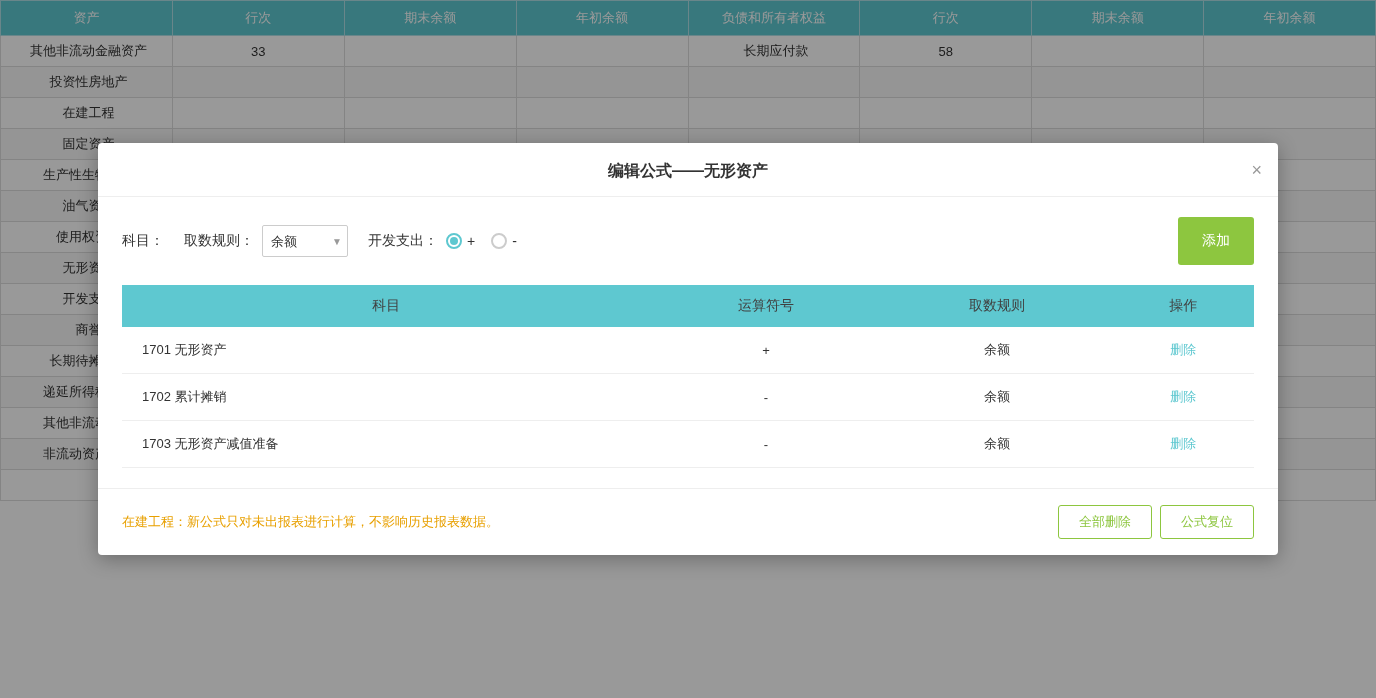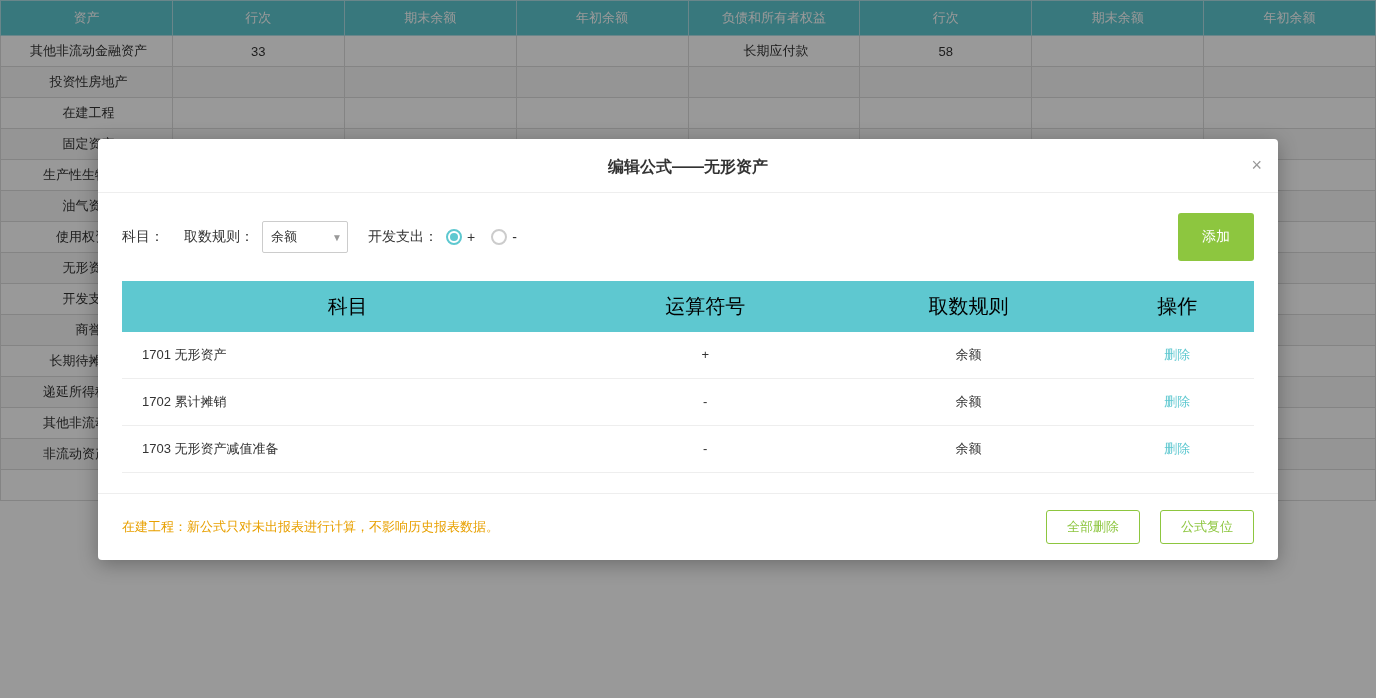--- a/index.html
+++ b/index.html
@@ -224,25 +224,25 @@
     }
 
     
     .data-table {
       width: 100%;
       border-collapse: collapse;
     }
 
     .data-table thead tr th {
       background: #5ec8d0;
-      color: #000000;
+      color: #404040;
       text-align: center;
       padding: 12px 8px;
       font-weight: normal;
-      font-size: 20px;
+      font-size: 14px;
     }
 
     .data-table tbody tr td {
       text-align: center;
       padding: 14px 8px;
       border-bottom: 1px solid #eee;
       color: #333;
       font-size: 13px;
     }
 
@@ -266,21 +266,21 @@
       border-top: 1px solid #eee;
     }
 
     .footer-tip {
       color: #e8a000;
       font-size: 13px;
     }
 
     .footer-btns {
       display: flex;
-      gap: 20px;
+      gap: 8px;
     }
 
     .btn-outline {
       background: #fff;
       border: 1px solid #8dc63f;
       color: #8dc63f;
       padding: 7px 20px;
       border-radius: 3px;
       font-size: 13px;
       cursor: pointer;

